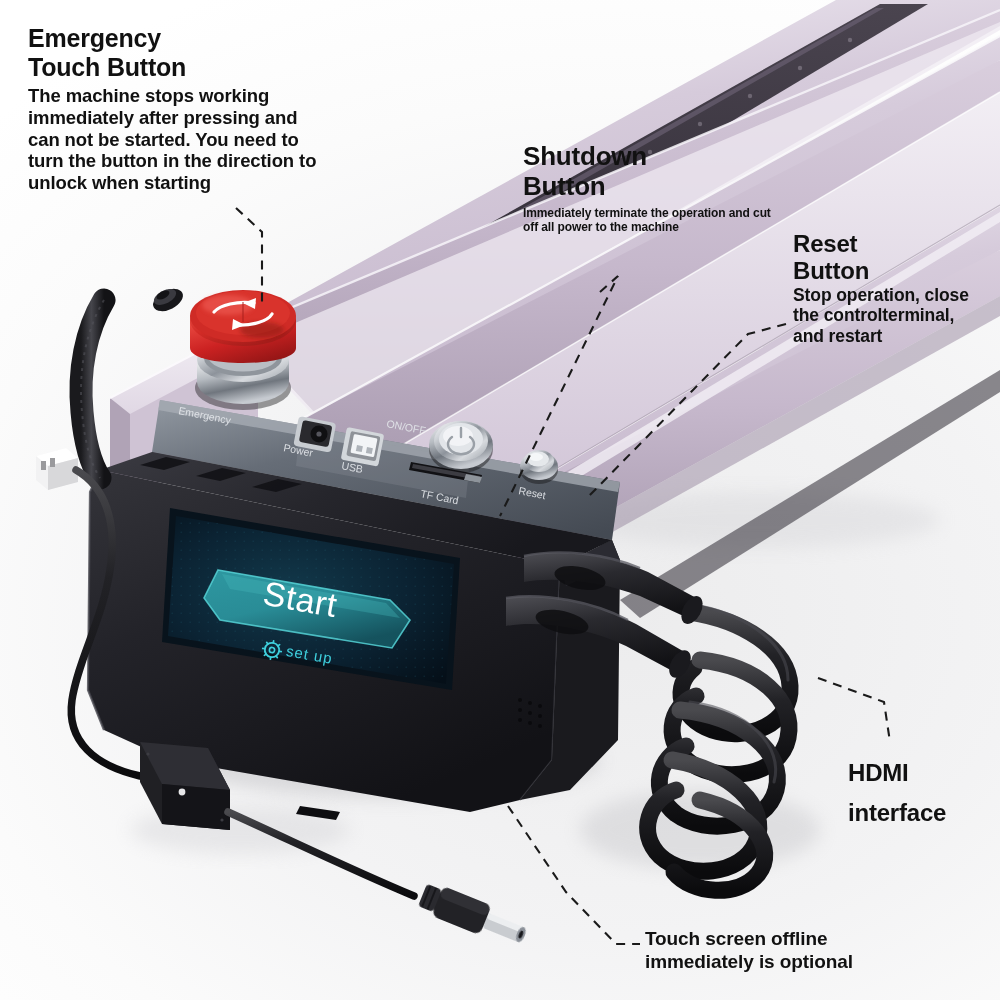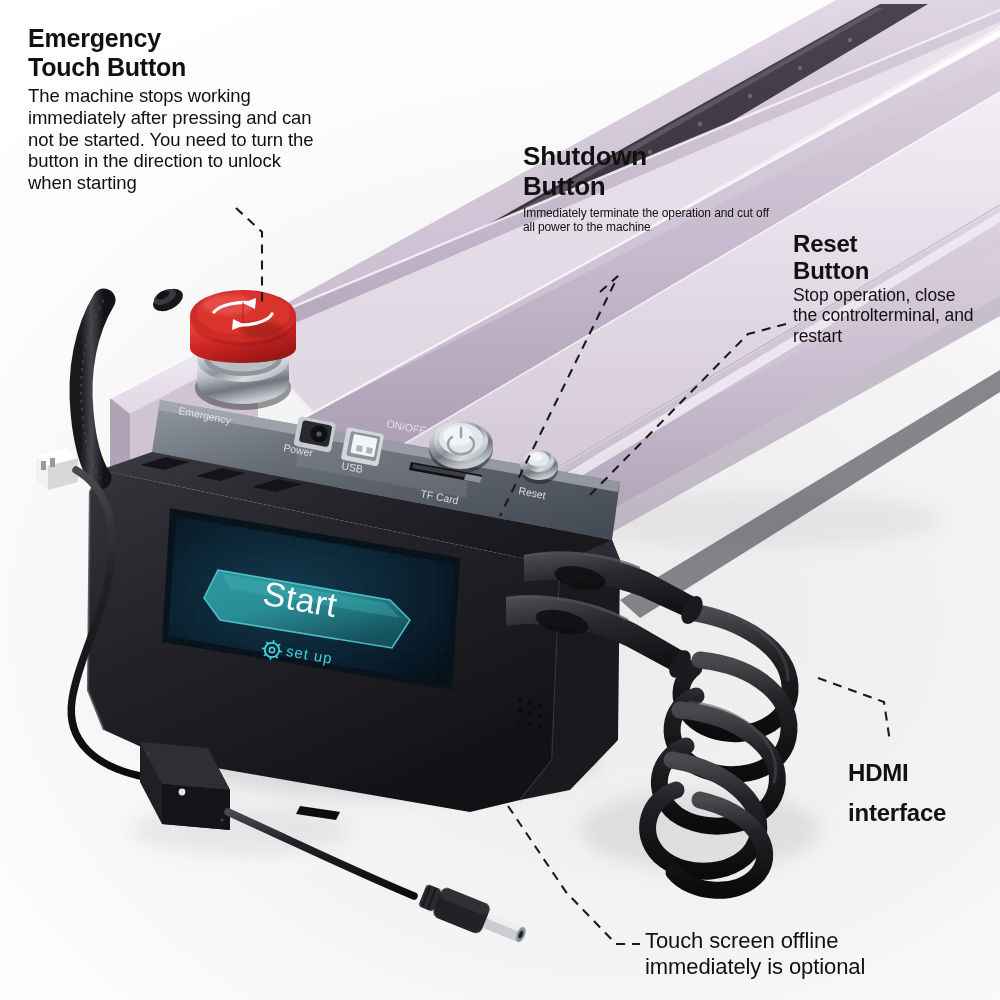--- a/index.html
+++ b/index.html
@@ -10,39 +10,39 @@
   }
   #stage{position:absolute;inset:0;width:1000px;height:1000px;overflow:hidden;
     background:
       radial-gradient(ellipse 900px 700px at 62% 62%, #ececed 0%, #f3f3f4 45%, #fbfbfb 75%, #ffffff 100%);
   }
   svg.layer{position:absolute;left:0;top:0;width:1000px;height:1000px;overflow:visible;}
 
   
   .ann{position:absolute;color:#111111;}
   .ann .hd{font-weight:bold;line-height:1.14;letter-spacing:-0.2px;}
-  .ann .bd{font-weight:normal;line-height:1.18;letter-spacing:-0.1px;}
+  .ann .bd{font-weight:bold;line-height:1.18;letter-spacing:-0.1px;}
 
   #ann-emergency{left:28px;top:24px;width:300px;}
   #ann-emergency .hd{font-size:25px;}
   #ann-emergency .bd{font-size:18.5px;margin-top:4px;}
 
   #ann-shutdown{left:523px;top:142px;width:250px;}
   #ann-shutdown .hd{font-size:26px;}
   #ann-shutdown .bd{font-size:12px;margin-top:5px;}
 
   #ann-reset{left:793px;top:230px;width:190px;}
   #ann-reset .hd{font-size:24px;}
   #ann-reset .bd{font-size:17.5px;}
 
   #ann-hdmi{left:848px;top:753px;width:160px;}
   #ann-hdmi .hd{font-size:24px;line-height:1.65;}
 
   #ann-touch{left:645px;top:928px;width:330px;}
-  #ann-touch .bd{font-size:22px;line-height:1.2;}
+  #ann-touch .bd{font-size:19px;line-height:1.2;}
 </style>
 </head>
 <body>
 
 <div id="stage">
 
   <svg class="layer" viewBox="0 0 1000 1000">
     <defs>
       <linearGradient id="railTop" x1="0" y1="0" x2="0.25" y2="1">
         <stop offset="0" stop-color="#efeaf2"></stop>

